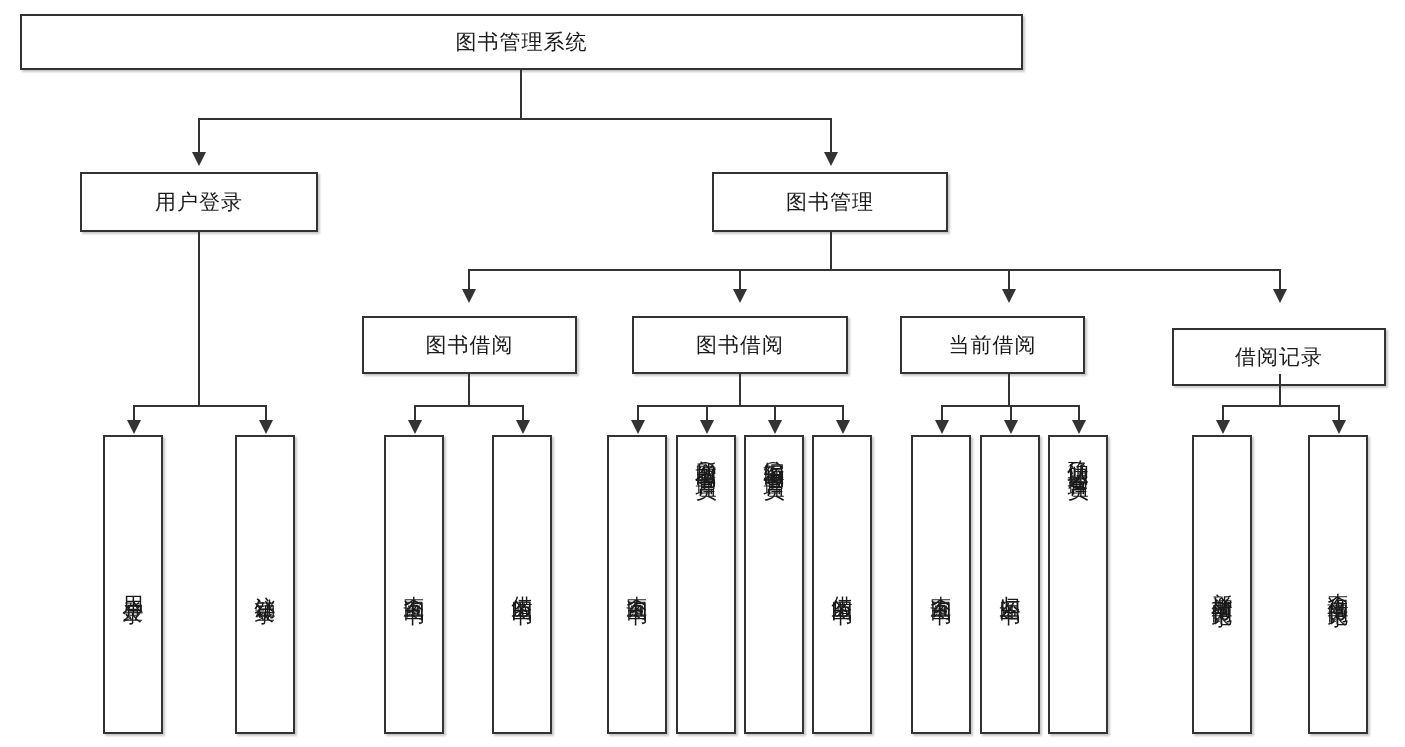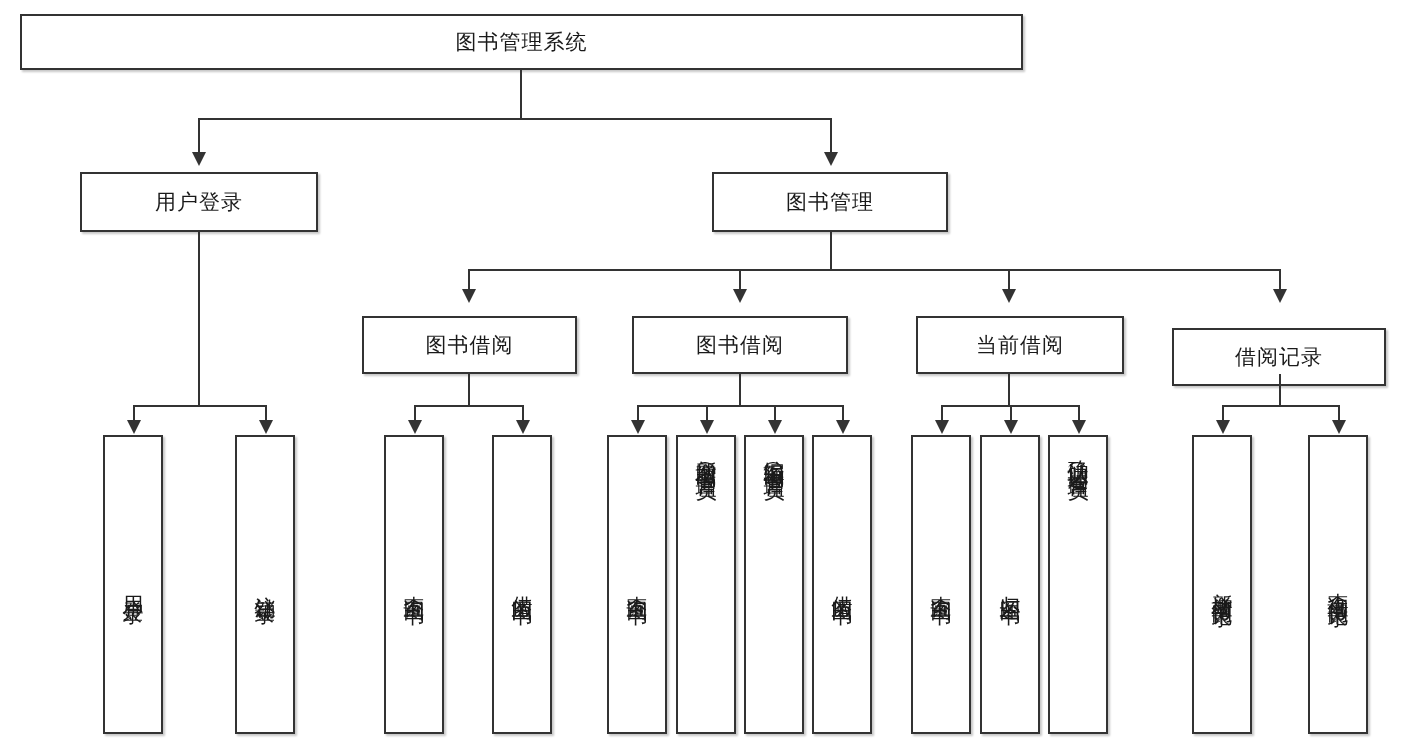--- a/index.html
+++ b/index.html
@@ -124,21 +124,21 @@
   <div class="arrow" style="left:1002px;top:289px;"></div>
   <div class="seg vline" style="left:1279px;top:269px;height:22px;"></div>
   <div class="arrow" style="left:1273px;top:289px;"></div>
 
   <div class="node" style="left:362px;top:316px;width:215px;height:58px;">
     <span class="label">图书借阅</span>
   </div>
   <div class="node" style="left:632px;top:316px;width:216px;height:58px;">
     <span class="label">图书借阅</span>
   </div>
-  <div class="node" style="left:900px;top:316px;width:208px;height:58px;margin-left:16px;">
+  <div class="node" style="left:900px;top:316px;width:185px;height:58px;">
     <span class="label">当前借阅</span>
   </div>
   <div class="node" style="left:1172px;top:316px;width:214px;height:58px;margin-top:12px;">
     <span class="label">借阅记录</span>
   </div>
 
   <div class="seg vline" style="left:468px;top:374px;height:31px;"></div>
   <div class="seg hline" style="left:414px;top:405px;width:110px;"></div>
   <div class="seg vline" style="left:414px;top:405px;height:17px;"></div>
   <div class="arrow" style="left:408px;top:420px;"></div>

